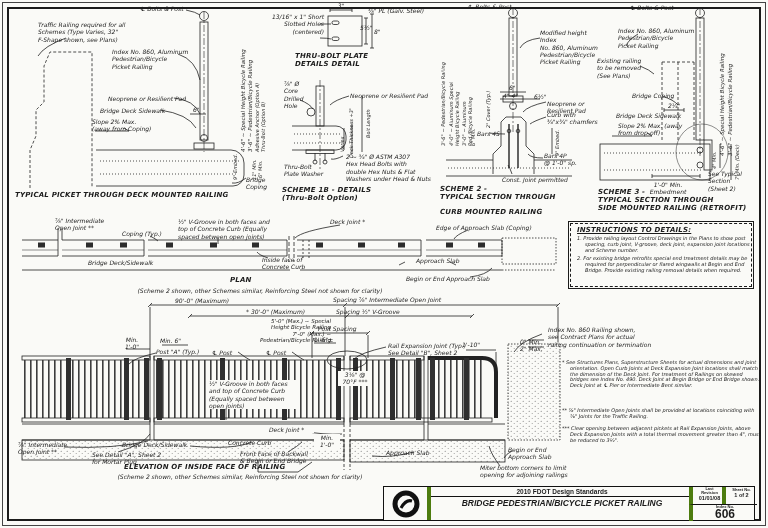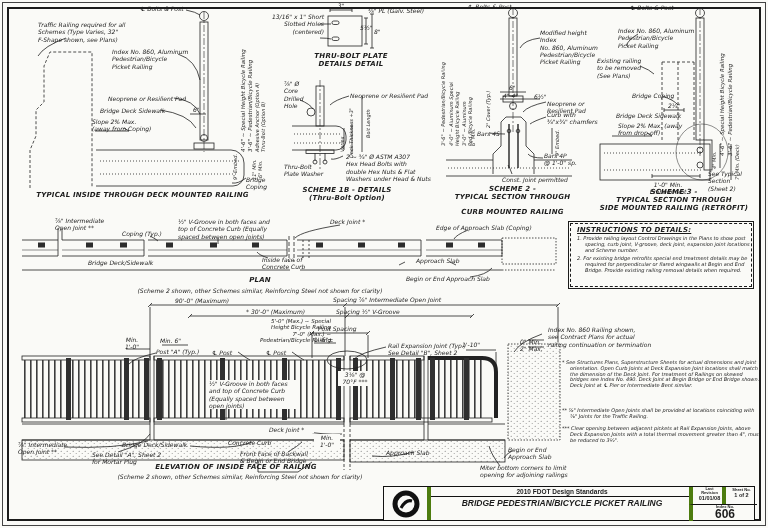--- a/index.html
+++ b/index.html
@@ -6,21 +6,21 @@
   .page{position:relative;width:768px;height:528px;background:#fafaf7;overflow:hidden;
         font-family:"DejaVu Sans",sans-serif;color:#1c1c1c}
   .frame-outer{position:absolute;inset:2px;border:1px solid #444;pointer-events:none}
   .frame-inner{position:absolute;inset:7px;border:2px solid #1b1b1b;pointer-events:none}
   .lbl{position:absolute;font:italic 6px/1.22 "DejaVu Sans",sans-serif;color:#1c1c1c;white-space:pre-line}
   .c{text-align:center}.r{text-align:right}
   .v{writing-mode:vertical-rl;transform:rotate(180deg)}
   .s55{font-size:5.5px;line-height:1.18}
   .s5{font-size:5px;line-height:1.15}
   .bg{background:#fafaf7;padding:0 1px}
-  .tt{font:italic 700 7px/1.25 "DejaVu Sans",sans-serif;letter-spacing:.2px;text-align:center;white-space:pre-line}
+  .tt{font:italic 700 7px/1.25 "DejaVu Sans",sans-serif;letter-spacing:.2px;text-align:left;white-space:pre-line}
   .hang{padding-left:8px;text-indent:-8px}
   .ibox{position:absolute;border:1px solid #1b1b1b;outline:1px dashed #1b1b1b;outline-offset:-3px}
   svg{display:block}
   .tb{position:absolute;border:1.5px solid #111;background:#fafaf7}
   .tb .cell{position:absolute;border-left:4px solid #4d7c0f}
   .tbt{font:700 6.5px "Liberation Sans",sans-serif;text-align:center}
   .tbm{font:italic 700 8.5px/1.15 "Liberation Sans",sans-serif;text-align:center}
   .tbs{font:700 4px/1.05 "Liberation Sans",sans-serif;text-align:center}
   .tbv{font:700 5.5px "Liberation Sans",sans-serif;text-align:center}
   .tbi{font:700 12px "Liberation Sans",sans-serif;text-align:center}
@@ -247,21 +247,21 @@
   <div class="lbl" style="left:193px;top:106px;width:14px">6"</div>
   <div class="lbl v s55" style="left:240px;top:24px;height:128px">4'-6" ~ Special Height Bicycle Railing</div>
   <div class="lbl v s55" style="left:247px;top:30px;height:122px">3'-6" ~ Pedestrian/Bicycle Railing</div>
   <div class="lbl v s5" style="left:255px;top:52px;height:100px">Adhesive Anchor (Option A)</div>
   <div class="lbl v s5" style="left:261px;top:60px;height:92px">Thru-Bolt (Option B)</div>
   <div class="lbl v s5" style="left:252px;top:152px;height:28px">11" Min.</div>
   <div class="lbl v s5" style="left:258px;top:154px;height:24px">6" Min.</div>
   <div class="lbl v s5" style="left:233px;top:150px;height:30px">9" Embed.</div>
   <div class="lbl" style="left:246px;top:176px;width:30px">Bridge
 Coping</div>
-  <div class="lbl tt" style="left:15px;top:191px;width:255px">TYPICAL INSIDE THROUGH DECK MOUNTED RAILING</div>
+  <div class="lbl tt" style="left:15px;top:191px;width:255px">TYPICAL PICKET THROUGH DECK MOUNTED RAILING</div>
 
   <div class="lbl r" style="left:268px;top:13px;width:56px">13/16" x 1" Short
 Slotted Holes
 (centered)</div>
   <div class="lbl" style="left:368px;top:7px;width:62px">⅜" PL (Galv. Steel)</div>
   <div class="lbl c" style="left:334px;top:2px;width:14px">3"</div>
   <div class="lbl" style="left:360px;top:24px;width:14px">5½"</div>
   <div class="lbl" style="left:374px;top:28px;width:12px">8"</div>
   <div class="lbl tt" style="left:295px;top:52px;width:112px">THRU-BOLT PLATE</div>
   <div class="lbl tt" style="left:295px;top:60px;width:112px">DETAILS DETAIL</div>
@@ -395,21 +395,21 @@
   <div class="lbl" style="left:240px;top:450px;width:84px">Front Face of Backwall
 &amp; Begin or End Bridge</div>
   <div class="lbl bg" style="left:268px;top:426px;width:44px">Deck Joint *</div>
   <div class="lbl c bg" style="left:314px;top:434px;width:24px">Min.
 1'-0"</div>
   <div class="lbl" style="left:386px;top:449px;width:58px">Approach Slab</div>
   <div class="lbl" style="left:508px;top:446px;width:54px">Begin or End
 Approach Slab</div>
   <div class="lbl" style="left:480px;top:464px;width:110px">Miter bottom corners to limit
 opening for adjoining railings</div>
-  <div class="lbl tt" style="left:116px;top:463px;width:240px">ELEVATION OF INSIDE FACE OF RAILING</div>
+  <div class="lbl tt" style="left:124px;top:463px;width:240px">ELEVATION OF INSIDE FACE OF RAILING</div>
   <div class="lbl c" style="left:55px;top:473px;width:370px">(Scheme 2 shown, other Schemes similar, Reinforcing Steel not shown for clarity)</div>
 
   <div class="lbl s5 hang" style="left:562px;top:360px;width:192px">* See Structures Plans, Superstructure Sheets for actual dimensions and joint orientation. Open Curb Joints at Deck Expansion Joint locations shall match the dimension of the Deck Joint. For treatment of Railings on skewed bridges see Index No. 490. Deck Joint at Begin Bridge or End Bridge shown. Deck Joint at ℄ Pier or Intermediate Bent similar.</div>
   <div class="lbl s5 hang" style="left:562px;top:408px;width:192px">** ⅞" Intermediate Open Joints shall be provided at locations coinciding with ⅞" Joints for the Traffic Railing.</div>
   <div class="lbl s5 hang" style="left:562px;top:426px;width:192px">*** Clear opening between adjacent pickets at Rail Expansion Joints, above Deck Expansion Joints with a total thermal movement greater than 4", must be reduced to 3½".</div>
 
   <div class="tb" style="left:383px;top:486px;width:370px;height:33px">
     <div class="cell" style="left:0;top:0;width:43px;height:33px;border-left:none">
       <svg width="30" height="30" style="margin:2px 0 0 7px">
         <circle cx="15" cy="15" r="11" fill="none" stroke="#111" stroke-width="5"></circle>

